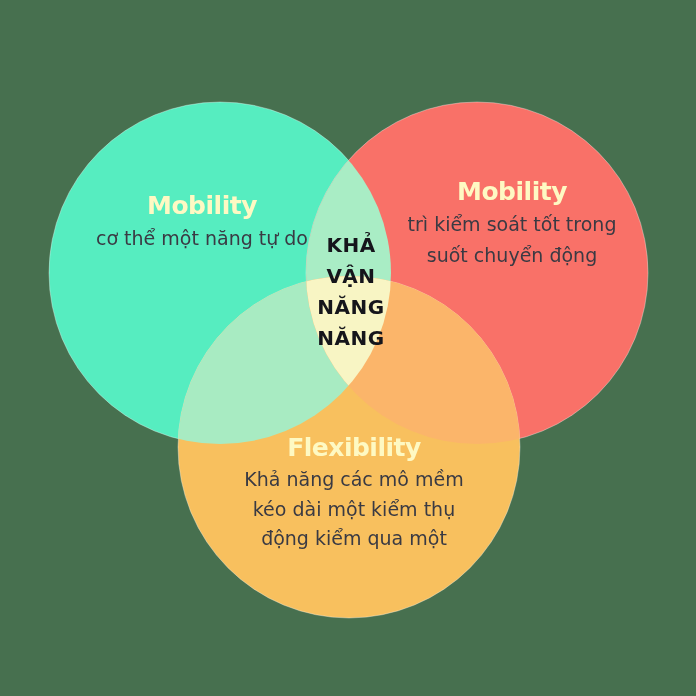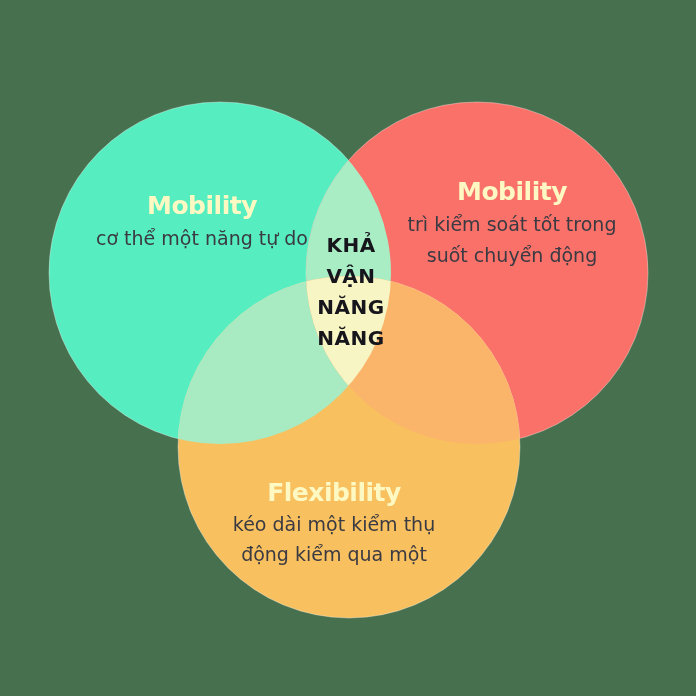--- a/index.html
+++ b/index.html
@@ -46,21 +46,21 @@
     font-weight: bold;
     font-size: 20px;
     line-height: 31px;
     letter-spacing: 0.5px;
     color: #15151B;
     white-space: nowrap;
   }
   #mobility-label   { left: 202px; top: 191px; }
   #stability-label  { left: 512px; top: 177px; }
   #center-label     { left: 351px; top: 230px; }
-  #flexibility-label{ left: 334px; top: 433px; margin-top: 45px; }
+  #flexibility-label{ left: 354px; top: 433px; }
   #flexibility-label .set-desc-line { line-height: 29.5px; }
 </style>
 </head>
 <body>
 
 <div id="venn-stage">
 
   <svg width="696" height="696" viewBox="0 0 696 696">
     <defs>
       <clipPath id="clip-mobility">
@@ -101,17 +101,18 @@
 
   <div class="label-block" id="center-label">
     <div class="center-line">KHẢ</div>
     <div class="center-line">VẬN</div>
     <div class="center-line">NĂNG</div>
     <div class="center-line">NĂNG</div>
   </div>
 
   <div class="label-block" id="flexibility-label">
     <div class="set-title">Flexibility</div>
+    <div class="set-desc-line">Khả năng các mô mềm</div>
     <div class="set-desc-line">kéo dài một kiểm thụ</div>
     <div class="set-desc-line">động kiểm qua một</div>
   </div>
 
 </div>
 
 </body></html>

